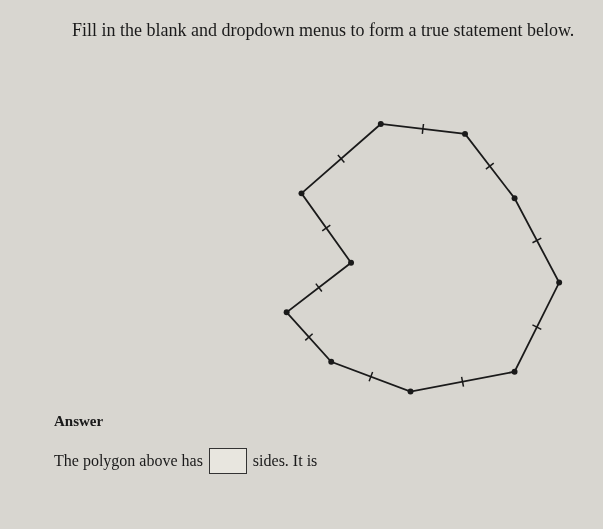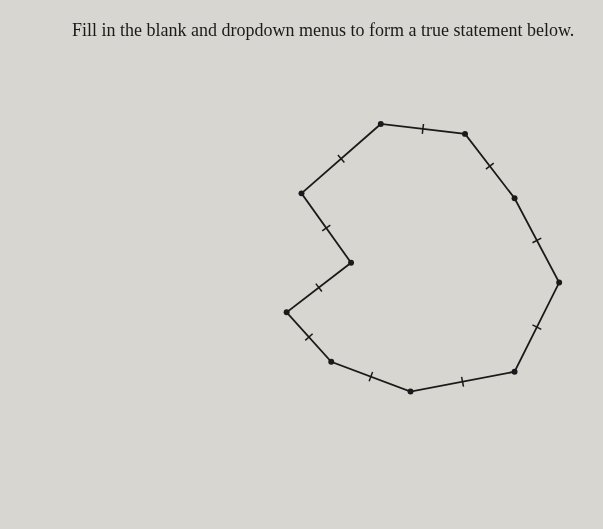--- a/index.html
+++ b/index.html
@@ -87,13 +87,19 @@
         <line x1="443.43556053944997" y1="324.91169283211235" x2="441.56443946055003" y2="315.08830716788765" stroke="#1a1a1a" stroke-width="1.5"></line>
         <line x1="348.24438279205805" y1="319.6816458878452" x2="351.75561720794195" y2="310.3183541121548" stroke="#1a1a1a" stroke-width="1.5"></line>
         <line x1="283.78352926876414" y1="278.34482365811226" x2="291.21647073123586" y2="271.65517634188774" stroke="#1a1a1a" stroke-width="1.5"></line>
         <line x1="294.45144619575154" y1="221.036880054477" x2="300.54855380424846" y2="228.963119945523" stroke="#1a1a1a" stroke-width="1.5"></line>
         <line x1="300.9313326439663" y1="167.90619096859547" x2="309.0686673560337" y2="162.09380903140453" stroke="#1a1a1a" stroke-width="1.5"></line>
       </g>
   </svg>
 </div>
 
 <div class="answer-section">
+  <div class="answer-label">Answer</div>
+  <div class="statement-row">
+    <span class="statement-text">The polygon above has</span>
+    <input class="blank-input" type="text" value="" style="">
+    <span class="statement-text">sides. It is</span>
+  </div>
 </div>
 
 </body></html>

